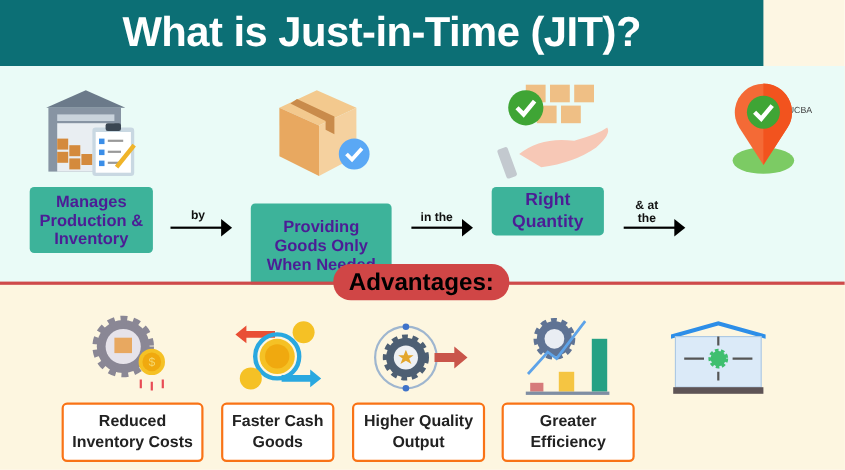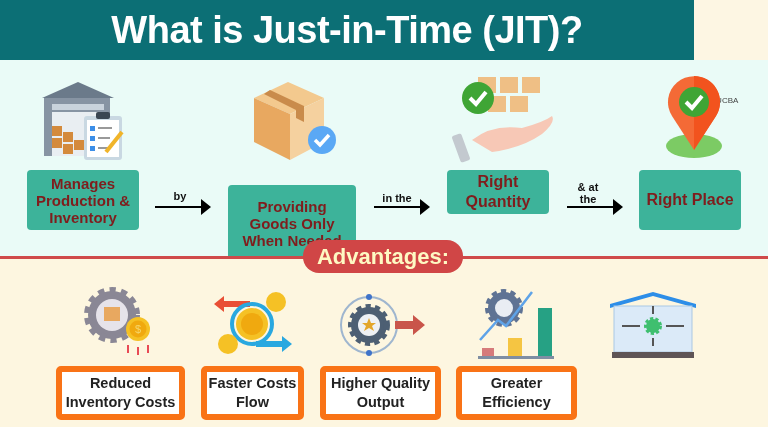--- a/index.html
+++ b/index.html
@@ -3,26 +3,26 @@
 <meta charset="utf-8">
 <style>
   *{box-sizing:border-box;margin:0;padding:0}
   html,body{width:768px;height:427px;overflow:hidden;font-family:"Liberation Sans",sans-serif}
   .page{position:relative;width:768px;height:427px;background:#fdf6e3}
   .header{position:absolute;left:0;top:0;width:694px;height:60px;background:#0c6f75;display:flex;align-items:center;justify-content:center}
   .header h1{color:#fff;font-size:38px;font-weight:bold;letter-spacing:-0.5px;font-family:"Liberation Sans",sans-serif}
   .top{position:absolute;left:0;top:60px;width:768px;height:197px;background:#eafbf7}
   .divider{position:absolute;left:0;top:256px;width:768px;height:3px;background:#cf4a4a}
   .bottom{position:absolute;left:0;top:259px;width:768px;height:168px;background:#fdf6e0}
-  .gbox{position:absolute;background:#3db39a;border-radius:4px;color:#7f1d1d;font-weight:bold;font-size:15px;line-height:17px;text-align:center;display:flex;align-items:center;justify-content:center;padding:17px 4px}
+  .gbox{position:absolute;background:#3db39a;border-radius:4px;color:#4c1d95;font-weight:bold;font-size:15px;line-height:17px;text-align:center;display:flex;align-items:center;justify-content:center;padding:17px 4px}
   .arrow{position:absolute;height:2px;background:#000}
   .arrow::after{content:"";position:absolute;right:-6px;top:-7px;border-left:10px solid #000;border-top:8px solid transparent;border-bottom:8px solid transparent}
   .alabel{position:absolute;font-size:11px;font-weight:bold;color:#111;text-align:center;line-height:12px}
-  .adv{position:absolute;left:303px;top:240px;width:160px;height:33px;background:#d04646;border-radius:16px;color:#fef9c3;font-weight:bold;font-size:22px;display:flex;align-items:center;justify-content:center}
-  .obox{position:absolute;top:366px;height:54px;background:#fff;border:6px solid #f97316;border-radius:5px;color:#222;font-weight:bold;font-size:14.5px;line-height:19px;text-align:center;display:flex;align-items:center;justify-content:center}
+  .adv{position:absolute;left:303px;top:240px;width:160px;height:33px;background:#d04646;border-radius:16px;color:#000000;font-weight:bold;font-size:22px;display:flex;align-items:center;justify-content:center}
+  .obox{position:absolute;top:366px;height:54px;background:#fff;border:2px solid #f97316;border-radius:5px;color:#222;font-weight:bold;font-size:14.5px;line-height:19px;text-align:center;display:flex;align-items:center;justify-content:center}
   .icon{position:absolute}
   .logo{position:absolute;left:692px;top:95px;font-size:8px;color:#444;display:flex;align-items:center;gap:2px}
 </style>
 </head>
 <body>
 
 <div class="page">
   <div class="header">
     <h1>What is Just-in-Time (JIT)?</h1>
   </div>
@@ -84,21 +84,20 @@
     <ellipse cx="36" cy="74" rx="28" ry="12" fill="#7ccb64"></ellipse>
     <path d="M36,78 L14,44 A26,26 0 1,1 58,44 Z" fill="#f46a36"></path>
     <path d="M36,78 L36,4 A26,26 0 0,1 58,44 Z" fill="#f2531e"></path>
     <circle cx="36" cy="30" r="15" fill="#3fa535"></circle>
     <polyline points="28,30 34,36 44,24" fill="none" stroke="#fff" stroke-width="4"></polyline>
   </svg>
 
   <div class="gbox" style="left:27px;top:170px;width:112px;height:60px">Manages Production &amp; Inventory</div>
   <div class="gbox" style="left:228px;top:185px;width:128px;height:76px">Providing Goods Only When Needed</div>
   <div class="gbox" style="left:447px;top:170px;width:102px;height:44px;font-size:16px;line-height:20px">Right Quantity</div>
-  <div class="gbox" style="left:639px;top:170px;width:102px;height:60px;font-size:16px;line-height:20px">Right Place</div>
 
   <div class="alabel" style="left:160px;top:190px;width:40px">by</div>
   <div class="arrow" style="left:155px;top:206px;width:50px"></div>
   <div class="alabel" style="left:372px;top:192px;width:50px">in the</div>
   <div class="arrow" style="left:374px;top:206px;width:50px"></div>
   <div class="alabel" style="left:568px;top:181px;width:40px">&amp; at the</div>
   <div class="arrow" style="left:567px;top:206px;width:50px"></div>
 
   <div class="divider"></div>
   <div class="bottom"></div>
@@ -155,16 +154,16 @@
     <circle cx="45" cy="36" r="7" fill="#3fbf6f" stroke="#3fbf6f" stroke-width="4" stroke-dasharray="3 2"></circle>
     <g stroke="#555" stroke-width="2">
         <line x1="14" y1="36" x2="32" y2="36"></line>
         <line x1="58" y1="36" x2="76" y2="36"></line>
         <line x1="45" y1="16" x2="45" y2="24"></line>
         <line x1="45" y1="48" x2="45" y2="56"></line>
       </g>
   </svg>
 
   <div class="obox" style="left:56px;width:129px">Reduced Inventory Costs</div>
-  <div class="obox" style="left:201px;width:103px">Faster Costs Flow</div>
+  <div class="obox" style="left:201px;width:103px">Faster Cash Goods</div>
   <div class="obox" style="left:320px;width:121px">Higher Quality Output</div>
   <div class="obox" style="left:456px;width:121px">Greater Efficiency</div>
 </div>
 
 </body></html>

